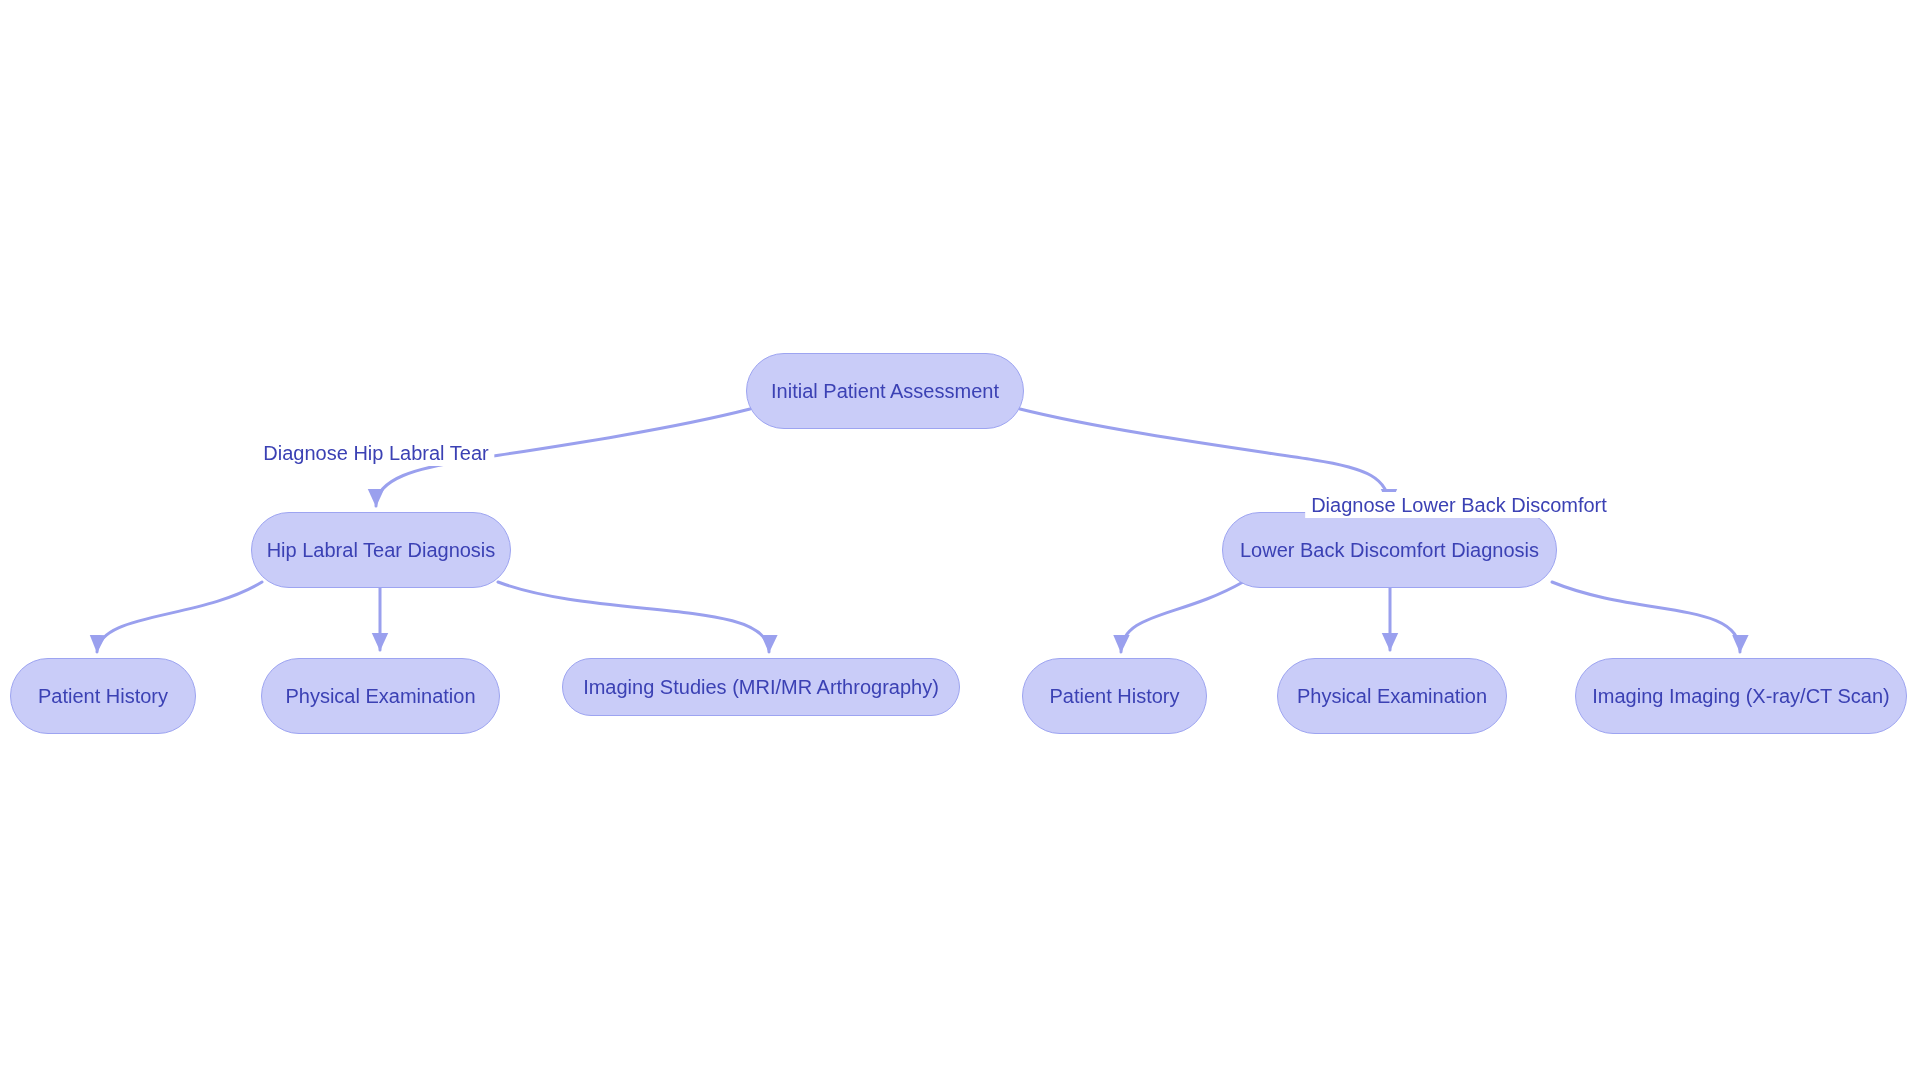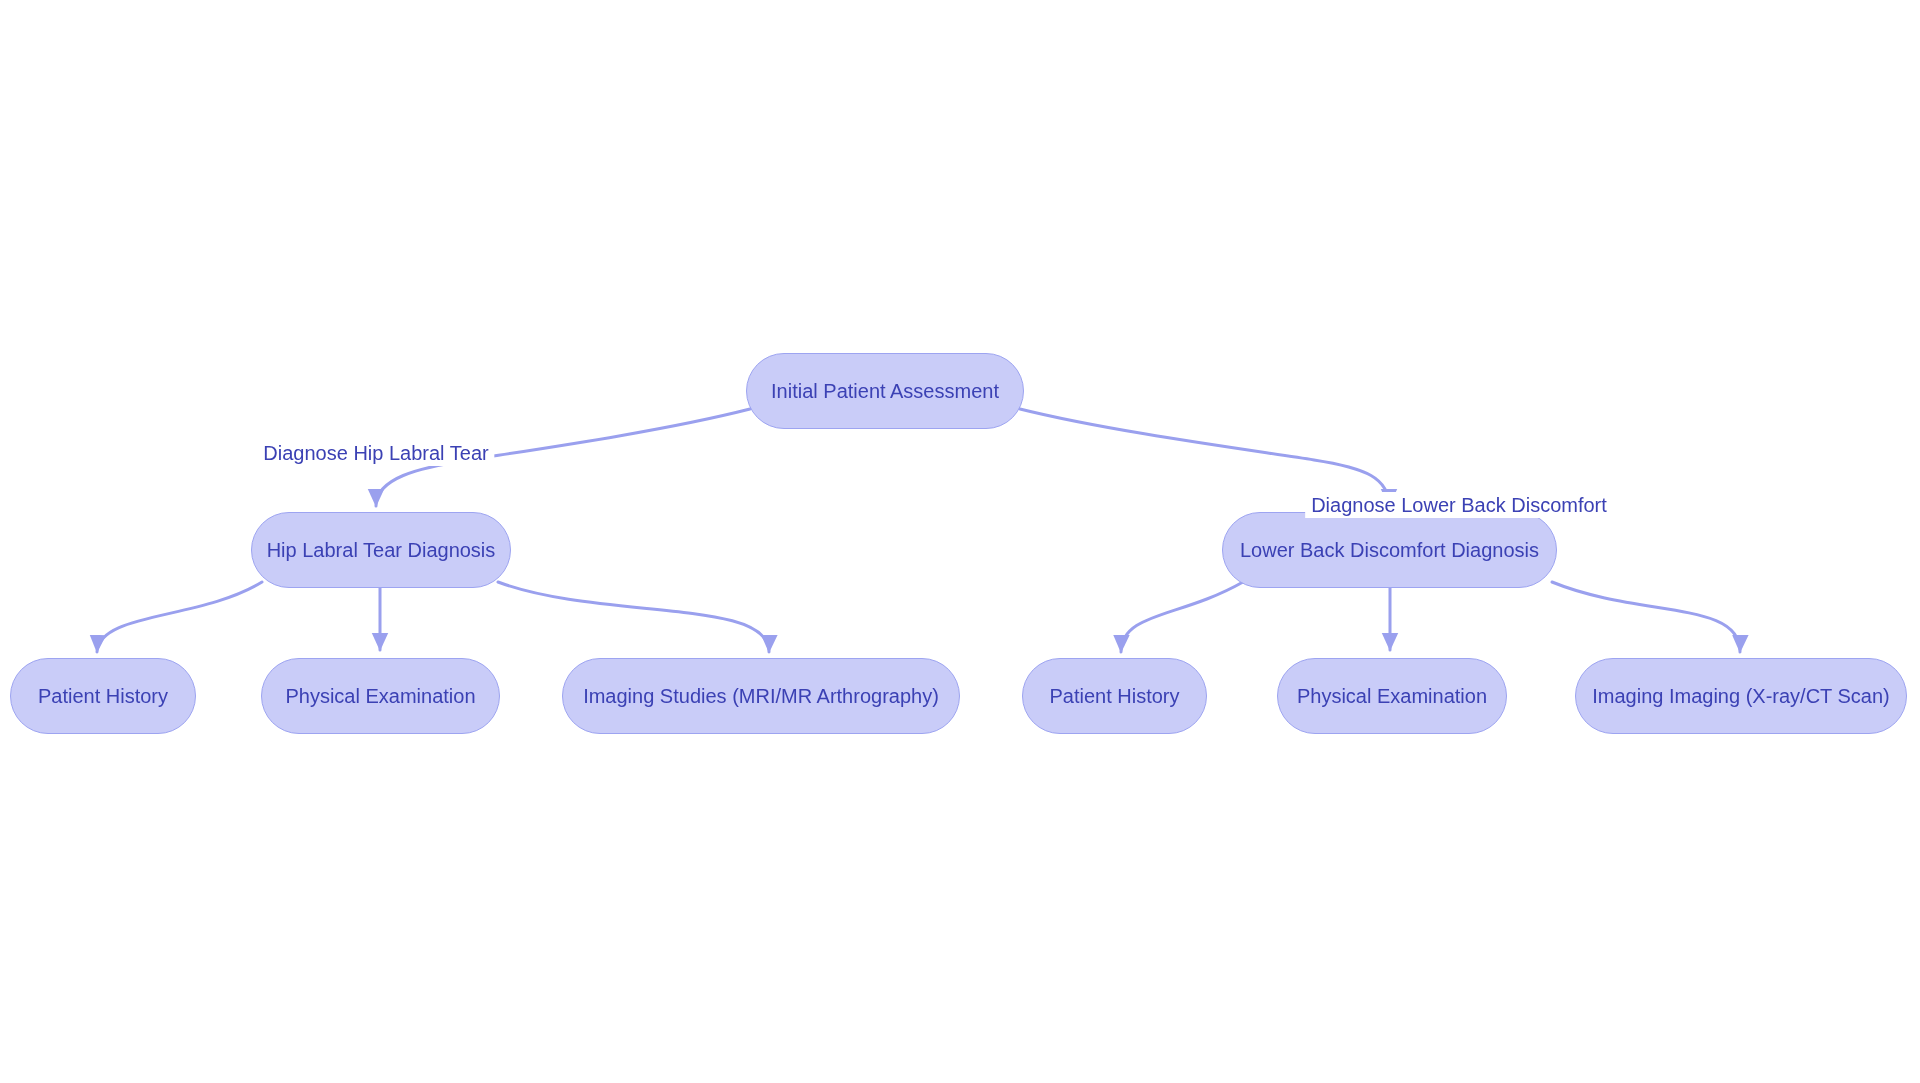--- a/index.html
+++ b/index.html
@@ -37,21 +37,21 @@
     padding:3px 6px;
     white-space:nowrap;
     line-height:1;
   }
   
   .n-initial        {left:746px; top:353px; width:278px; height:76px;}
   .n-hip            {left:251px; top:512px; width:260px; height:76px;}
   .n-lower          {left:1222px;top:512px; width:335px; height:76px;}
   .n-hip-history    {left:10px;  top:658px; width:186px; height:76px;}
   .n-hip-exam       {left:261px; top:658px; width:239px; height:76px;}
-  .n-hip-imaging    {left:562px; top:658px; width:398px; height:76px;}
+  .n-hip-imaging    {left:562px; top:658px; width:398px; height:58px;}
   .n-lower-history  {left:1022px;top:658px; width:185px; height:76px;}
   .n-lower-exam     {left:1277px;top:658px; width:230px; height:76px;}
   .n-lower-imaging  {left:1575px;top:658px; width:332px; height:76px;}
   .l-hip-branch     {left:376px; top:453px;}
   .l-lower-branch   {left:1459px;top:468px;margin-top:37px;}
 </style>
 </head>
 <body>
 
 <div class="canvas">

